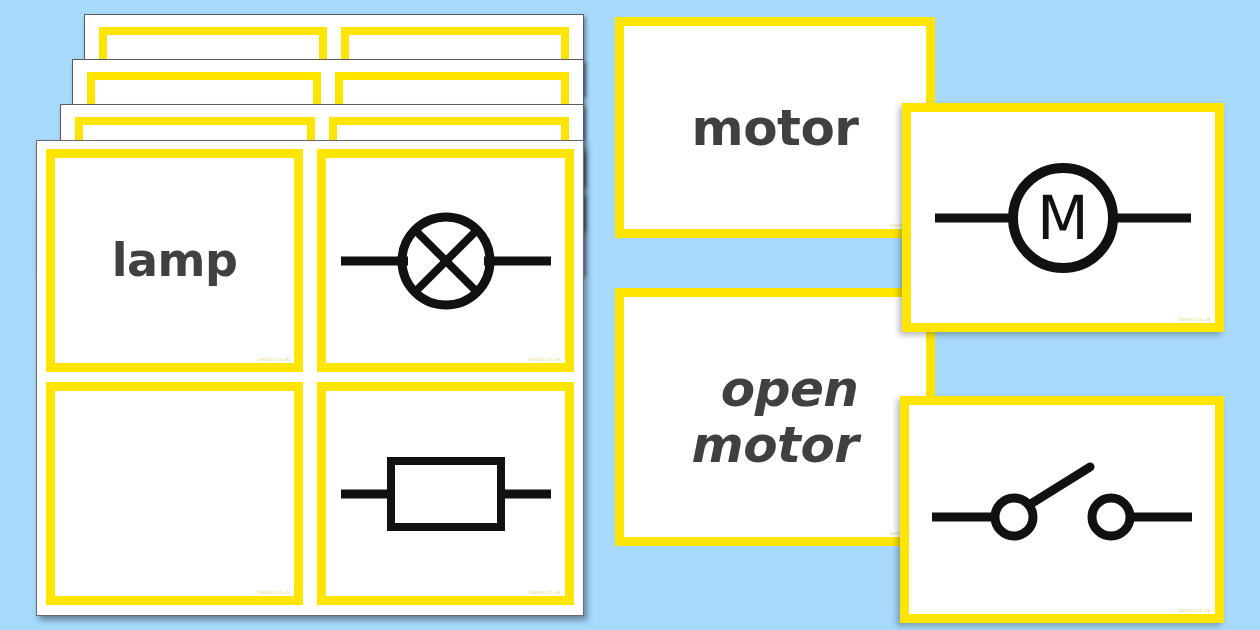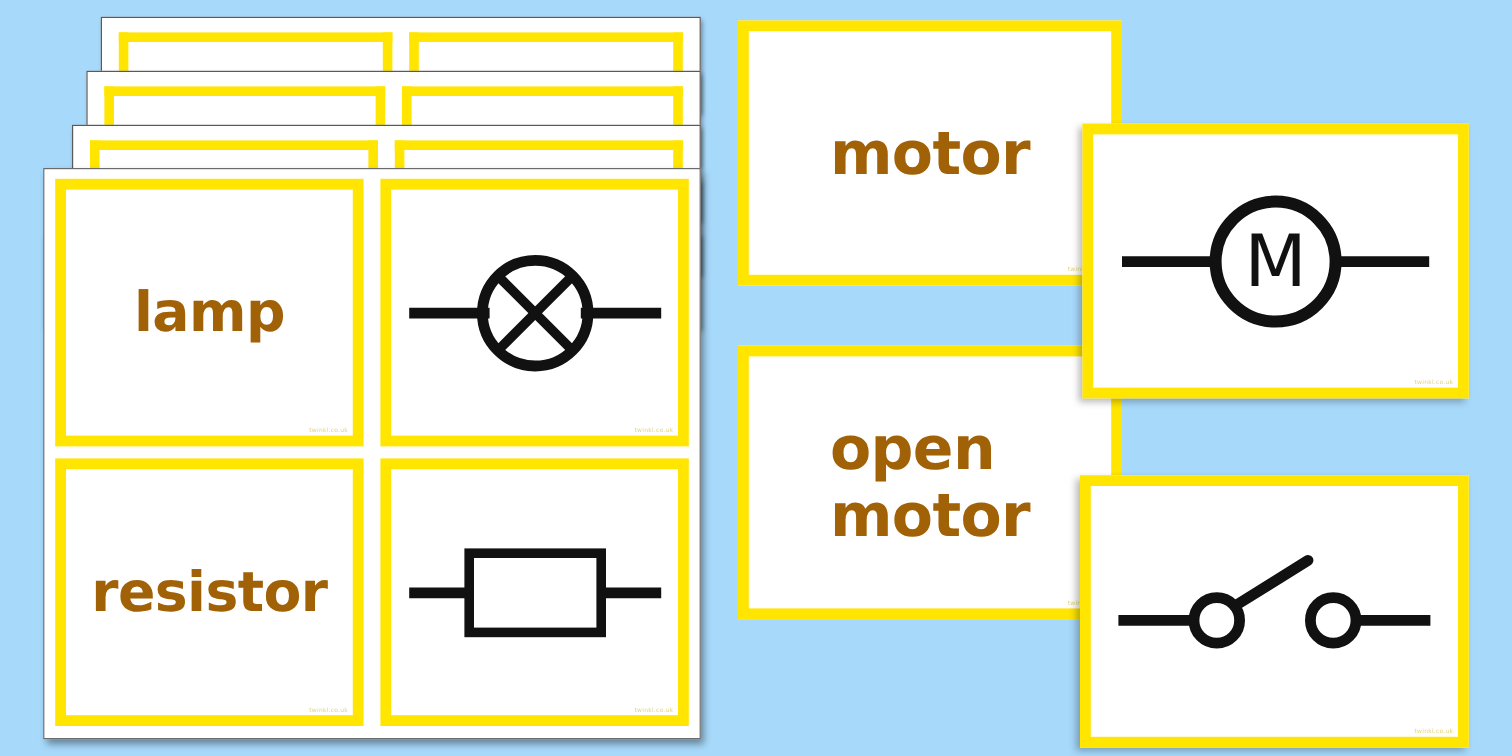--- a/index.html
+++ b/index.html
@@ -23,22 +23,22 @@
     border: 9px solid #ffe500;
     display: flex;
     align-items: center;
     justify-content: center;
     overflow: hidden;
   }
 
   .card-label {
     font-family: "DejaVu Sans", sans-serif;
     font-weight: 700;
-    color: #a16207;
-    text-align: left;
+    color: #404040;
+    text-align: right;
     line-height: 1.12;
     letter-spacing: -0.5px;
   }
 
   .watermark {
     position: absolute;
     right: 4px;
     bottom: 1px;
     font-size: 5px;
     color: #d8c64a;
@@ -125,22 +125,23 @@
   }
   #card-motor-word .card-label { font-size: 50px; }
 
   #card-motor-symbol {
     left: 902px; top: 103px; width: 322px; height: 229px;
     z-index: 3;
     box-shadow: -3px 3px 6px rgba(0,0,0,.28);
   }
 
   #card-switch-word {
-    left: 615px; top: 288px; width: 320px; height: 228px;
+    left: 615px; top: 288px; width: 320px; height: 258px;
     z-index: 2;
+    font-style: italic;
   }
   #card-switch-word .card-label { font-size: 50px; }
 
   #card-switch-symbol {
     left: 900px; top: 396px; width: 324px; height: 227px;
     z-index: 3;
     box-shadow: -3px 3px 6px rgba(0,0,0,.28);
   }
 
   .symbol-svg { display: block; }
@@ -198,21 +199,20 @@
           <line x1="6" y1="60" x2="73" y2="60" stroke="#111" stroke-width="9" stroke-linecap="butt"></line>
           <line x1="149" y1="60" x2="216" y2="60" stroke="#111" stroke-width="9" stroke-linecap="butt"></line>
           <circle cx="111" cy="60" r="44" fill="none" stroke="#111" stroke-width="9"></circle>
           <line x1="80" y1="29" x2="142" y2="91" stroke="#111" stroke-width="8"></line>
           <line x1="142" y1="29" x2="80" y2="91" stroke="#111" stroke-width="8"></line>
         </svg>
         <span class="watermark">twinkl.co.uk</span>
       </div>
 
       <div class="grid-card">
-        <span class="card-label">resistor</span>
         <span class="watermark">twinkl.co.uk</span>
       </div>
 
       <div class="grid-card">
         <svg class="symbol-svg" width="222" height="120" viewBox="0 0 222 120">
           <line x1="6" y1="60" x2="56" y2="60" stroke="#111" stroke-width="9"></line>
           <line x1="166" y1="60" x2="216" y2="60" stroke="#111" stroke-width="9"></line>
           <rect x="56" y="27" width="110" height="66" fill="none" stroke="#111" stroke-width="8"></rect>
         </svg>
         <span class="watermark">twinkl.co.uk</span>

